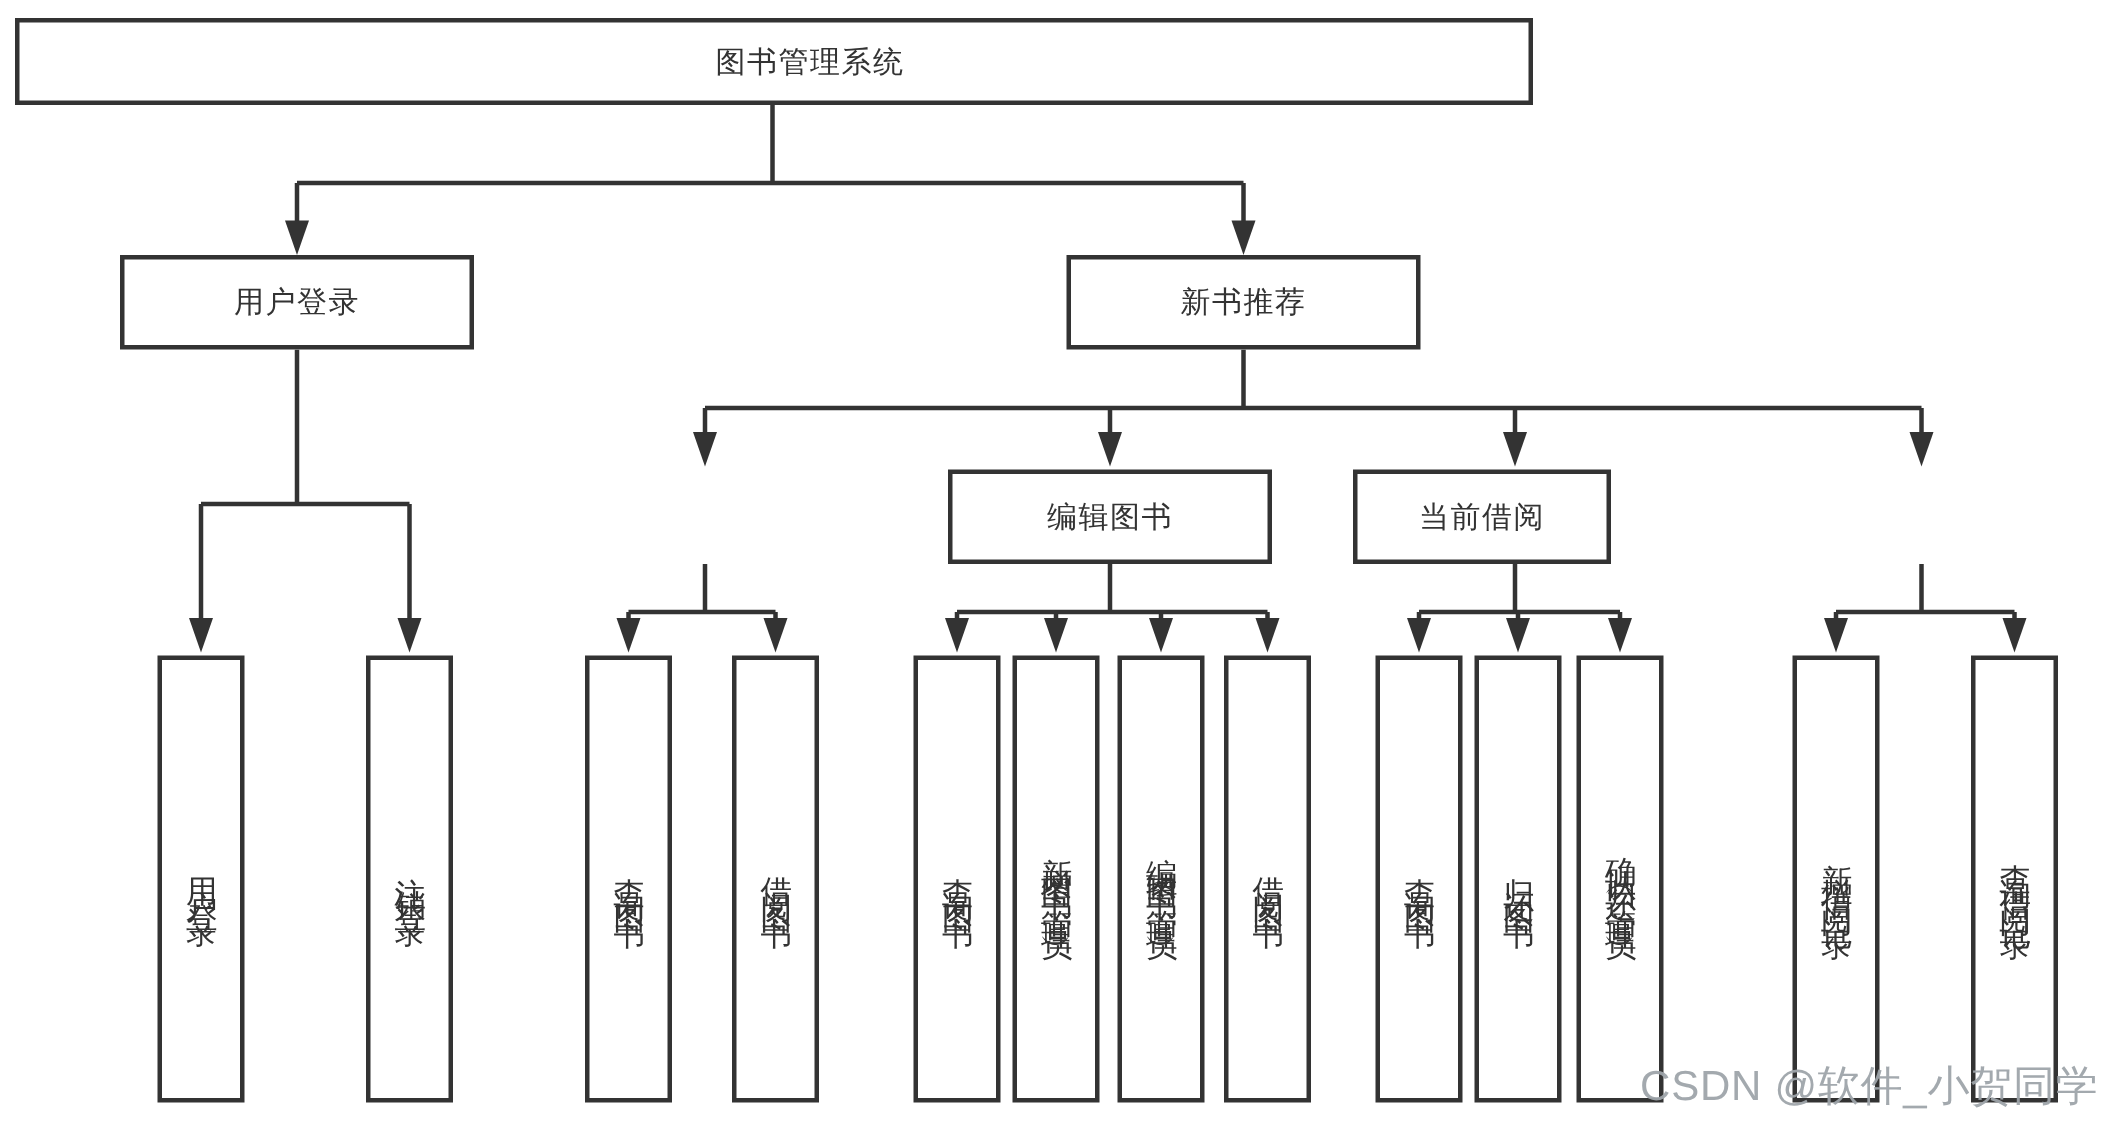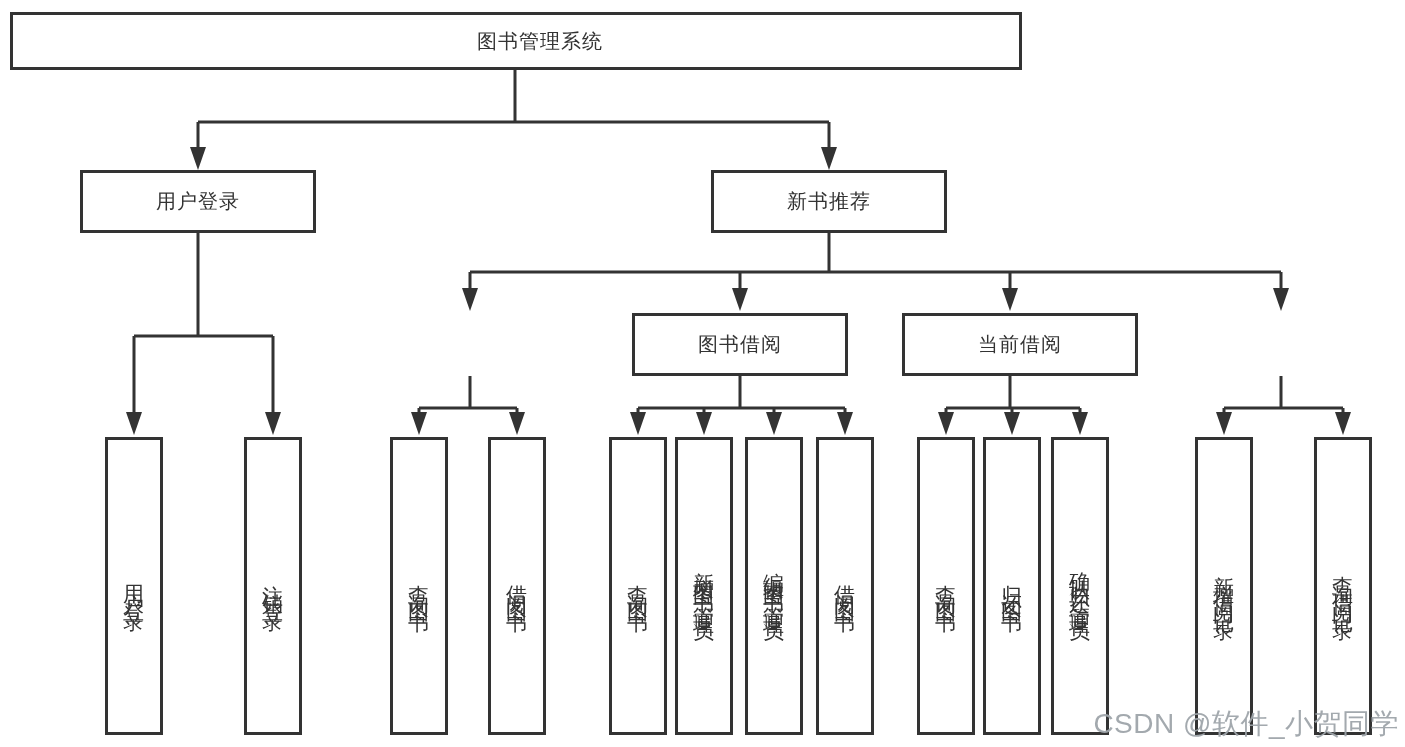--- a/index.html
+++ b/index.html
@@ -107,22 +107,22 @@
       <use href="#arrowhead" transform="translate(1224,435)"></use>
       <use href="#arrowhead" transform="translate(1343,435)"></use>
     </g>
   </svg>
 
   <div class="hbox" style="left:10px; top:12px; width:1012px; height:58px;padding-left:48px;">图书管理系统</div>
 
   <div class="hbox" style="left:80px; top:170px; width:236px; height:63px;">用户登录</div>
   <div class="hbox" style="left:711px; top:170px; width:236px; height:63px;">新书推荐</div>
 
-  <div class="hbox" style="left:632px; top:313px; width:216px; height:63px;">图书借阅</div>
-  <div class="hbox" style="left:902px; top:313px; width:236px; height:63px;">当前借阅</div>
+  <div class="hbox" style="left:632px; top:313px; width:216px; height:63px;">编辑图书</div>
+  <div class="hbox" style="left:902px; top:313px; width:172px; height:63px;">当前借阅</div>
 
   <div class="vbox" style="left:105px;">用户登录</div>
   <div class="vbox" style="left:244px;">注销登录</div>
 
   <div class="vbox" style="left:390px;">查询图书</div>
   <div class="vbox" style="left:488px;">借阅图书</div>
 
   <div class="vbox" style="left:609px;">查询图书</div>
   <div class="vbox long" style="left:675px;">新增图书（管理员）</div>
   <div class="vbox long" style="left:745px;">编辑图书（管理员）</div>

